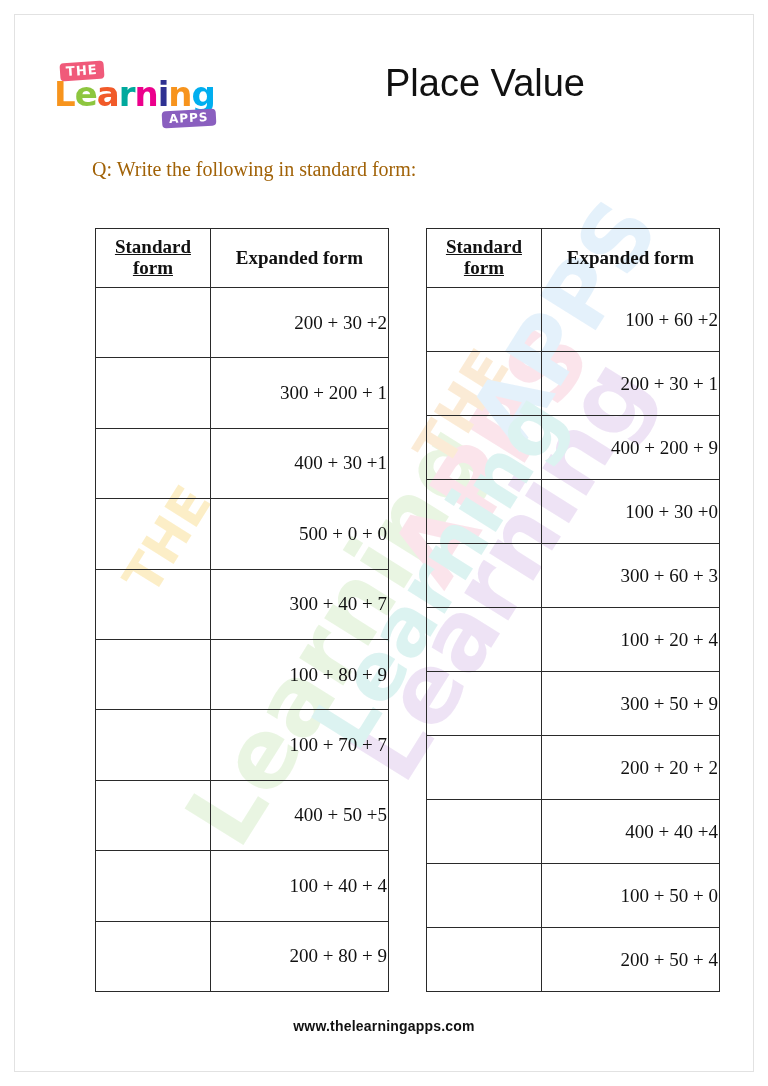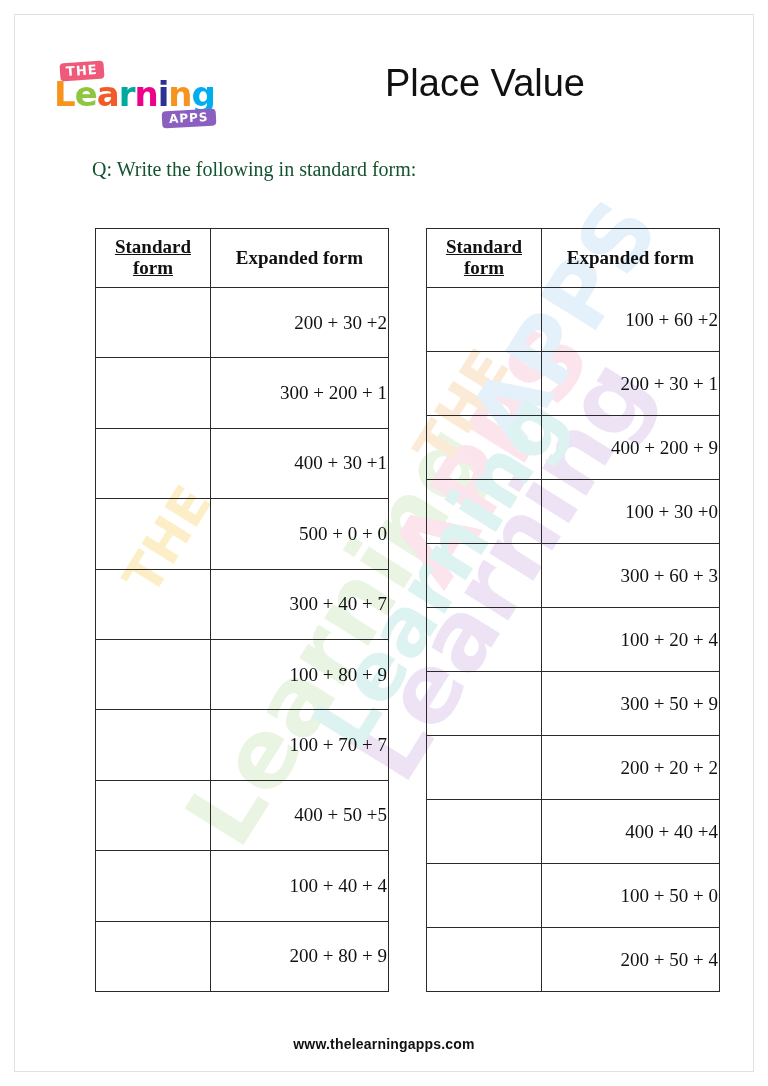--- a/index.html
+++ b/index.html
@@ -99,21 +99,21 @@
     font-size: 38px;
     color: #111111;
   }
 
   
   .instruction {
     position: absolute;
     left: 92px;
     top: 158px;
     font-size: 20px;
-    color: #14532d;
+    color: #a16207;
   }
 
   
   .watermark {
     position: absolute;
     left: 100px;
     top: 280px;
     width: 570px;
     height: 540px;
     pointer-events: none;
@@ -218,21 +218,20 @@
     position: absolute;
     left: 0;
     top: 1018px;
     width: 768px;
     text-align: center;
     font-family: "Liberation Sans", sans-serif;
     font-weight: bold;
     font-size: 14px;
     color: #111111;
     letter-spacing: 0.2px;
-    margin-top: 18px;
   }
 </style>
 </head>
 <body>
 
 <div class="page">
   <div class="page-border"></div>
 
   <div class="logo">
     <div class="logo-the">THE</div>

